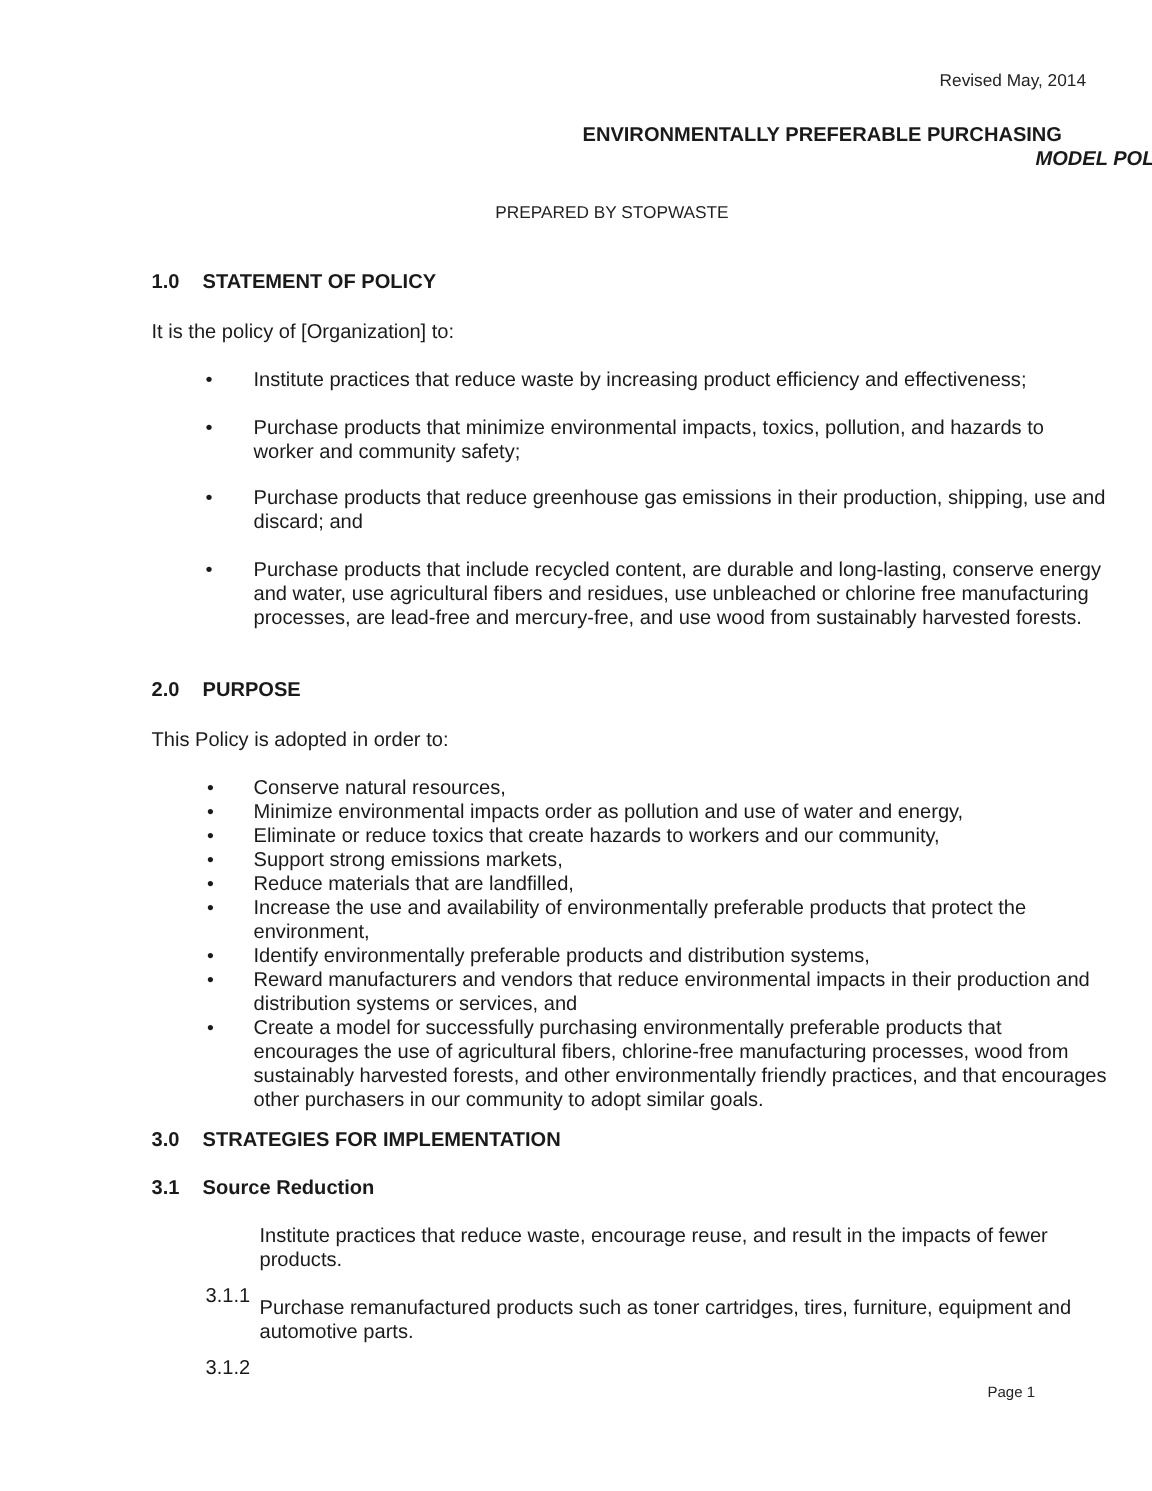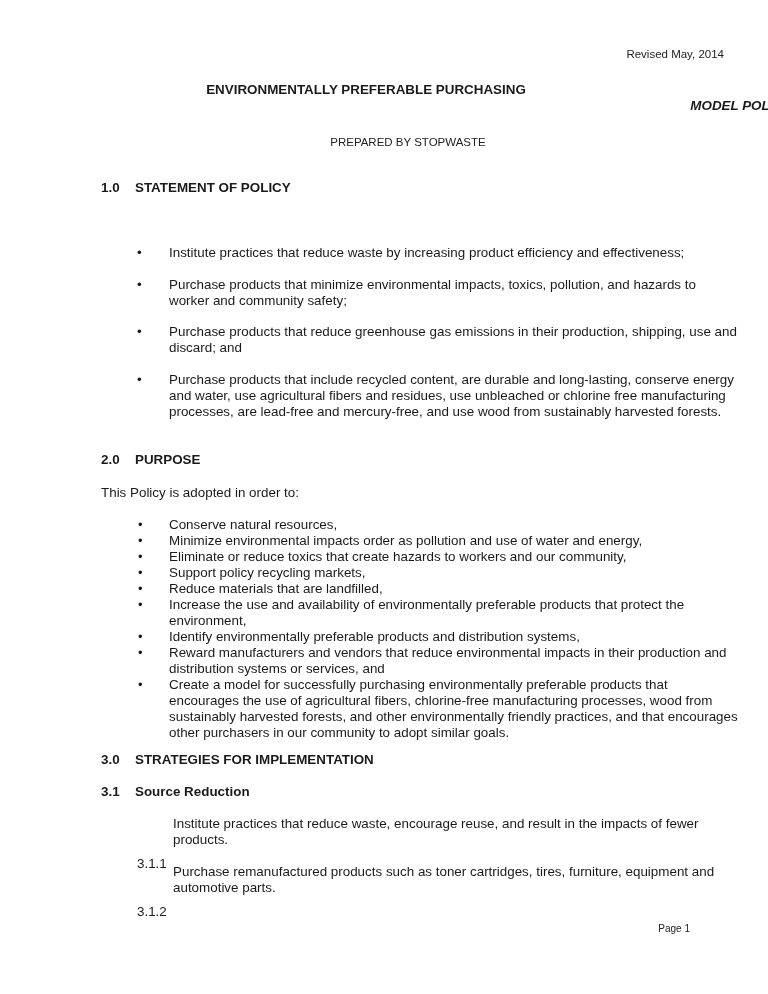--- a/index.html
+++ b/index.html
@@ -30,21 +30,21 @@
       left: 0;
       width: 700px;
       text-align: right;
       font-size: 11.5px;
       color: #222;
     }
     .title {
       top: 82px;
       left: 0;
       width: 684px;
-      text-align: center;
+      text-align: right;
       font-weight: bold;
       font-size: 13.4px;
       line-height: 16px;
     }
     .subtitle {
       top: 98px;
       left: 0;
       width: 768px;
       text-align: right;
       font-weight: bold;
@@ -135,20 +135,21 @@
 
   <div class="abs revised">Revised May, 2014</div>
   <div class="abs title">ENVIRONMENTALLY PREFERABLE PURCHASING</div>
   <div class="abs subtitle">MODEL POLICY</div>
   <div class="abs prepared">PREPARED BY STOPWASTE</div>
 
   <div class="abs heading" style="top:180px; left:77px; width:600px;">
     <span class="num">1.0</span>
     <span class="txt">STATEMENT OF POLICY</span>
   </div>
+  <div class="abs para" style="top:213px;">It is the policy of [Organization] to:</div>
 
   <div class="abs bullet-item" style="top:245px;">
     <span class="dot">•</span>
     <span class="btxt">Institute practices that reduce waste by increasing product efficiency and effectiveness;</span>
   </div>
   <div class="abs bullet-item" style="top:277px;">
     <span class="dot">•</span>
     <span class="btxt">Purchase products that minimize environmental impacts, toxics, pollution, and hazards to worker and community safety;</span>
   </div>
   <div class="abs bullet-item" style="top:324px;">
@@ -173,21 +174,21 @@
   <div class="abs tight-item" style="top:533px;">
     <span class="dot">•</span>
     <span class="btxt">Minimize environmental impacts order as pollution and use of water and energy,</span>
   </div>
   <div class="abs tight-item" style="top:549px;">
     <span class="dot">•</span>
     <span class="btxt">Eliminate or reduce toxics that create hazards to workers and our community,</span>
   </div>
   <div class="abs tight-item" style="top:565px;">
     <span class="dot">•</span>
-    <span class="btxt">Support policy recycling markets,</span>
+    <span class="btxt">Support strong emissions markets,</span>
   </div>
   <div class="abs tight-item" style="top:581px;">
     <span class="dot">•</span>
     <span class="btxt">Reduce materials that are landfilled,</span>
   </div>
   <div class="abs tight-item" style="top:597px;">
     <span class="dot">•</span>
     <span class="btxt">Increase the use and availability of environmentally preferable products that protect the environment,</span>
   </div>
   <div class="abs tight-item" style="top:629px;">

